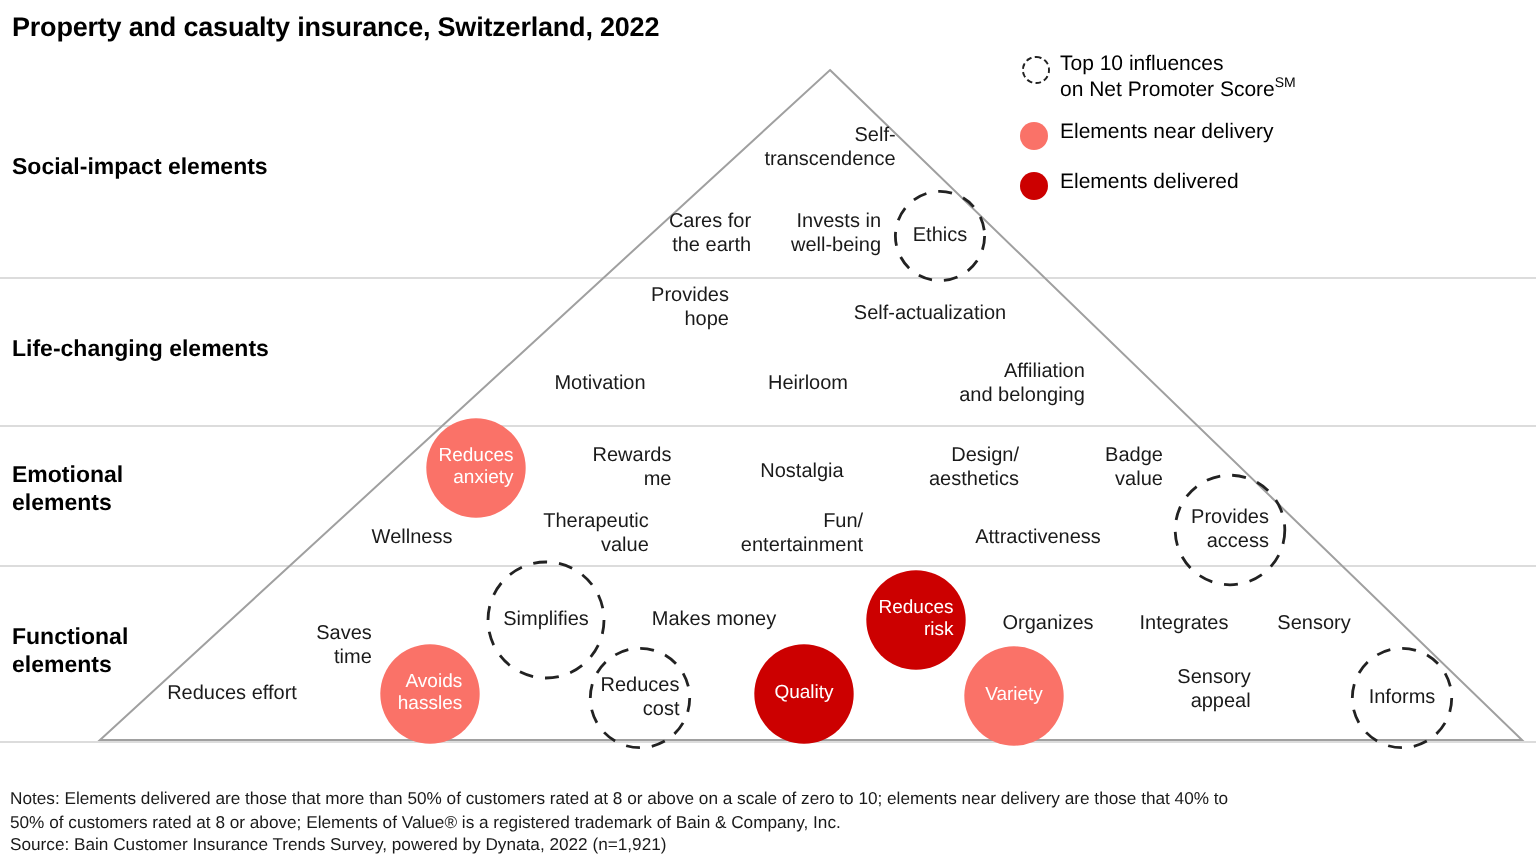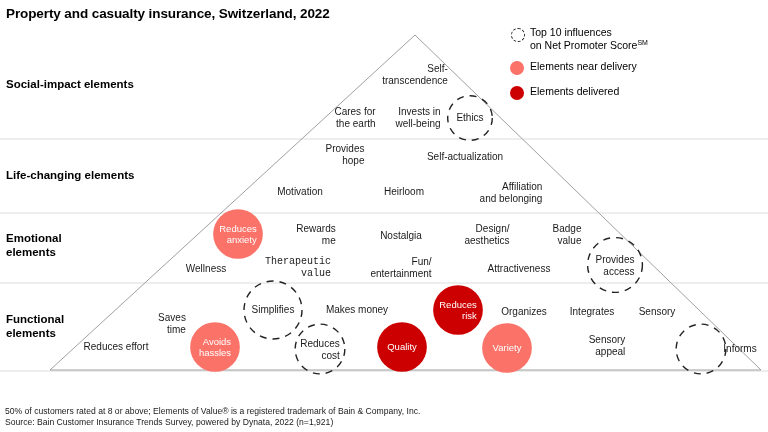--- a/index.html
+++ b/index.html
@@ -185,21 +185,21 @@
       <div class="elem oncircle" style="left: 238px; top: 234px;">Reduces
 anxiety</div>
       <div class="elem" style="left: 316px; top: 234px;">Rewards
 me</div>
       <div class="elem" style="left: 401px; top: 236px;">Nostalgia</div>
       <div class="elem" style="left: 487px; top: 234px;">Design/
 aesthetics</div>
       <div class="elem" style="left: 567px; top: 234px;">Badge
 value</div>
       <div class="elem" style="left: 206px; top: 269px;">Wellness</div>
-      <div class="elem" style="left: 298px; top: 267px; font-family: Liberation Mono, monospace;">Therapeutic
+      <div class="elem" style="left: 298px; top: 267px;">Therapeutic
 value</div>
       <div class="elem" style="left: 401px; top: 267px;">Fun/
 entertainment</div>
       <div class="elem" style="left: 519px; top: 269px;">Attractiveness</div>
       <div class="elem indash" style="left: 615px; top: 265px;">Provides
 access</div>
       <div class="elem" style="left: 172px; top: 308px; margin-top: 15px;">Saves
 time</div>
       <div class="elem indash" style="left: 273px; top: 310px;">Simplifies</div>
       <div class="elem" style="left: 357px; top: 310px;">Makes money</div>
@@ -210,21 +210,21 @@
       <div class="elem" style="left: 657px; top: 312px;">Sensory</div>
       <div class="elem" style="left: 116px; top: 347px;">Reduces effort</div>
       <div class="elem oncircle" style="left: 215px; top: 347px;">Avoids
 hassles</div>
       <div class="elem indash" style="left: 320px; top: 349px;">Reduces
 cost</div>
       <div class="elem oncircle" style="left: 402px; top: 347px;">Quality</div>
       <div class="elem oncircle" style="left: 507px; top: 348px;">Variety</div>
       <div class="elem" style="left: 607px; top: 345px;">Sensory
 appeal</div>
-      <div class="elem indash" style="left: 701px; top: 349px; margin-left: 39px;">Informs</div>
+      <div class="elem indash" style="left: 701px; top: 349px;">Informs</div>
     </div>
 
   <div class="legend">
     <div class="legend-row">
       <span class="legend-swatch">
         <span class="legend-dot dashed"></span>
       </span>
       <span class="legend-text"><span>Top 10 influences
 on Net Promoter Score</span><sup>SM</sup></span>
     </div>
@@ -236,17 +236,18 @@
     </div>
     <div class="legend-row">
       <span class="legend-swatch">
         <span class="legend-dot delivered"></span>
       </span>
       <span class="legend-text">Elements delivered</span>
     </div>
   </div>
 
   <div class="notes">
+    <div>Notes: Elements delivered are those that more than 50% of customers rated at 8 or above on a scale of zero to 10; elements near delivery are those that 40% to</div>
     <div>50% of customers rated at 8 or above; Elements of Value® is a registered trademark of Bain &amp; Company, Inc.</div>
     <div>Source: Bain Customer Insurance Trends Survey, powered by Dynata, 2022 (n=1,921)</div>
   </div>
 
 </div>
 
 </body></html>

